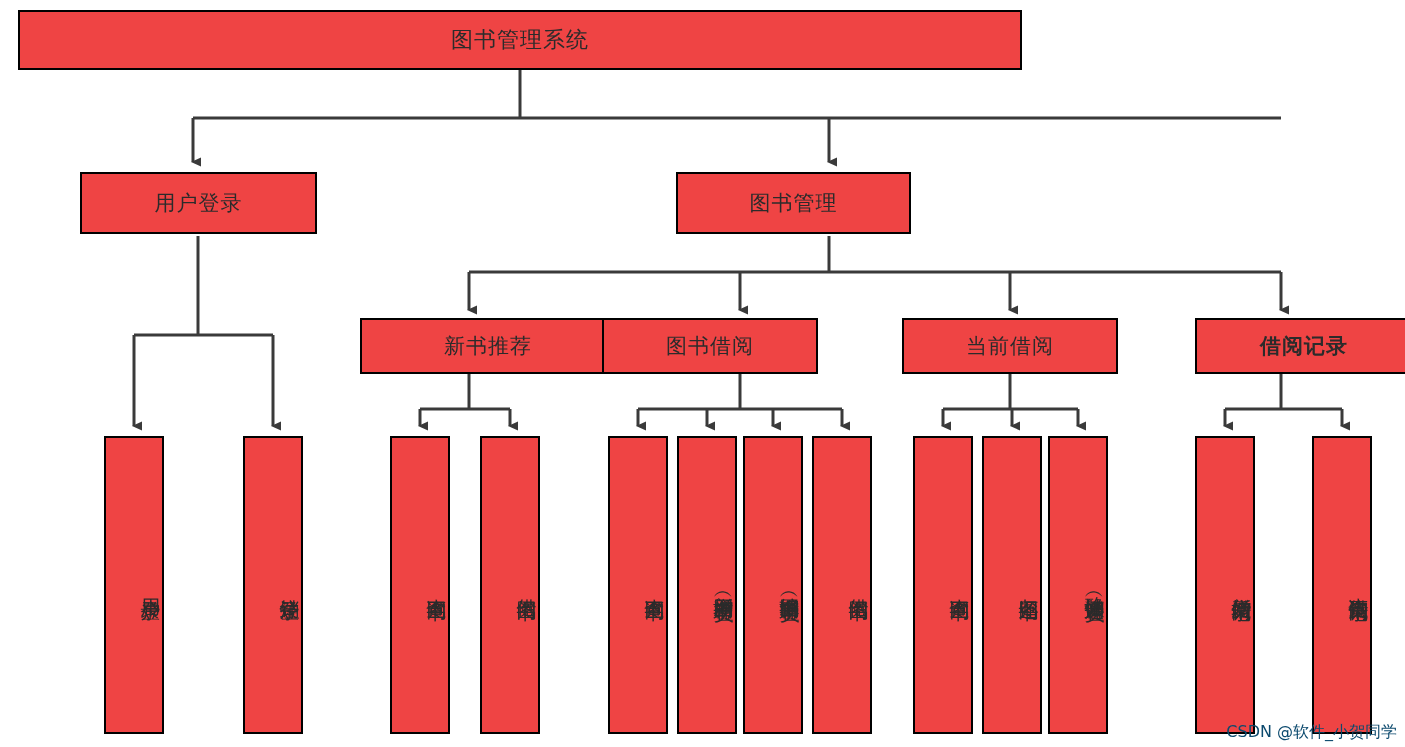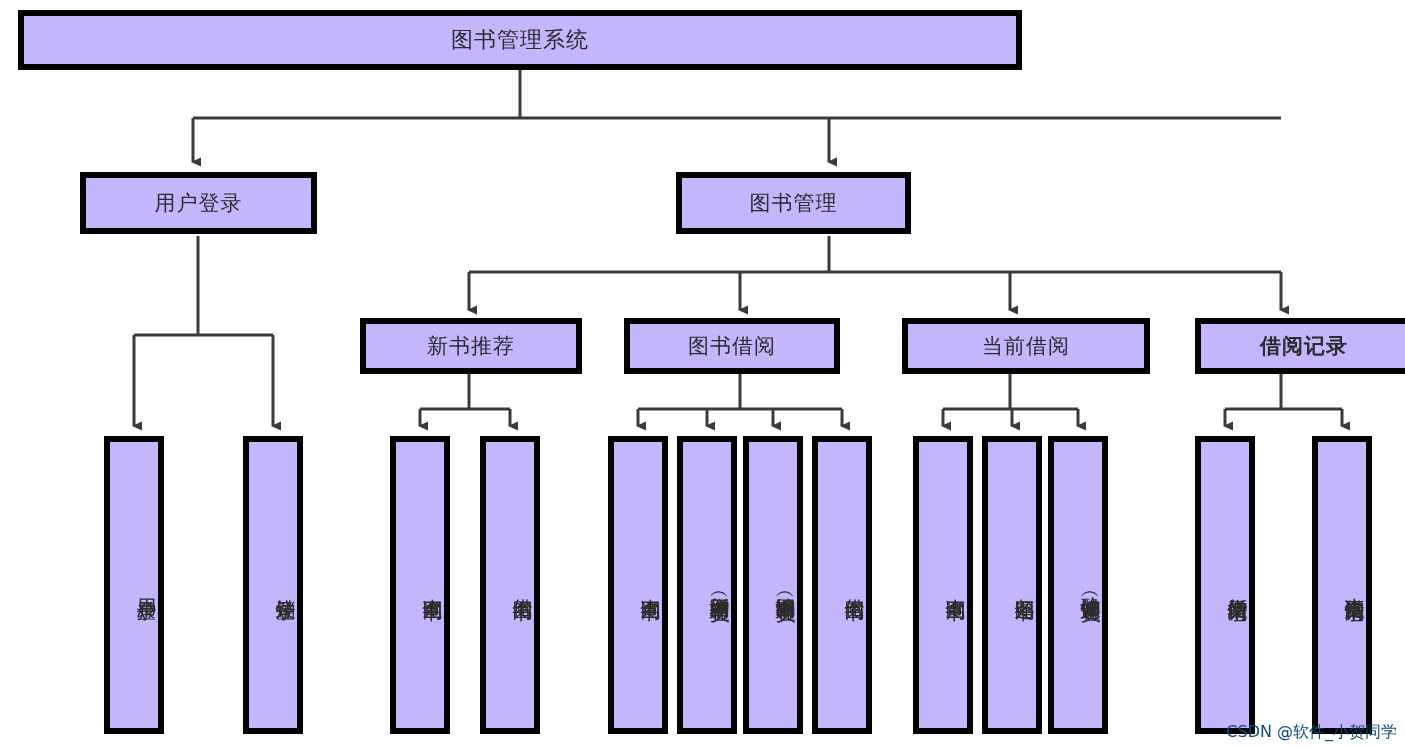--- a/index.html
+++ b/index.html
@@ -22,22 +22,22 @@
     position: absolute;
     left: 0;
     top: 0;
     width: 1405px;
     height: 747px;
     pointer-events: none;
   }
   .node {
     position: absolute;
     box-sizing: border-box;
-    border: 6px solid #000000;
-    background: #c4b5fd;
+    border: 2px solid #000000;
+    background: #ef4444;
     display: flex;
     align-items: center;
     justify-content: center;
     color: #2b2b2b;
     z-index: 2;
   }
   .node.horiz {
     font-size: 21px;
     letter-spacing: 1px;
   }
@@ -129,29 +129,29 @@
   </div>
 
   <div class="node horiz" style="left:80px; top:172px; width:237px; height:62px;">
     <span>用户登录</span>
   </div>
 
   <div class="node horiz" style="left:676px; top:172px; width:235px; height:62px;">
     <span>图书管理</span>
   </div>
 
-  <div class="node horiz" style="left:360px; top:318px; width:222px; height:56px;">
+  <div class="node horiz" style="left:360px; top:318px; width:256px; height:56px;">
     <span>新书推荐</span>
   </div>
 
-  <div class="node horiz" style="left:624px; top:318px; width:216px; height:56px;">
+  <div class="node horiz" style="left:602px; top:318px; width:216px; height:56px;">
     <span>图书借阅</span>
   </div>
 
-  <div class="node horiz" style="left:902px; top:318px; width:248px; height:56px;">
+  <div class="node horiz" style="left:902px; top:318px; width:216px; height:56px;">
     <span>当前借阅</span>
   </div>
 
   <div class="node horiz" style="left:1195px; top:318px; width:218px; height:56px;font-weight:bold;">
     <span>借阅记录</span>
   </div>
 
   <div class="node vert" style="left:104px; top:436px; width:60px; height:298px;">
     <span>用户登录</span>
   </div>

